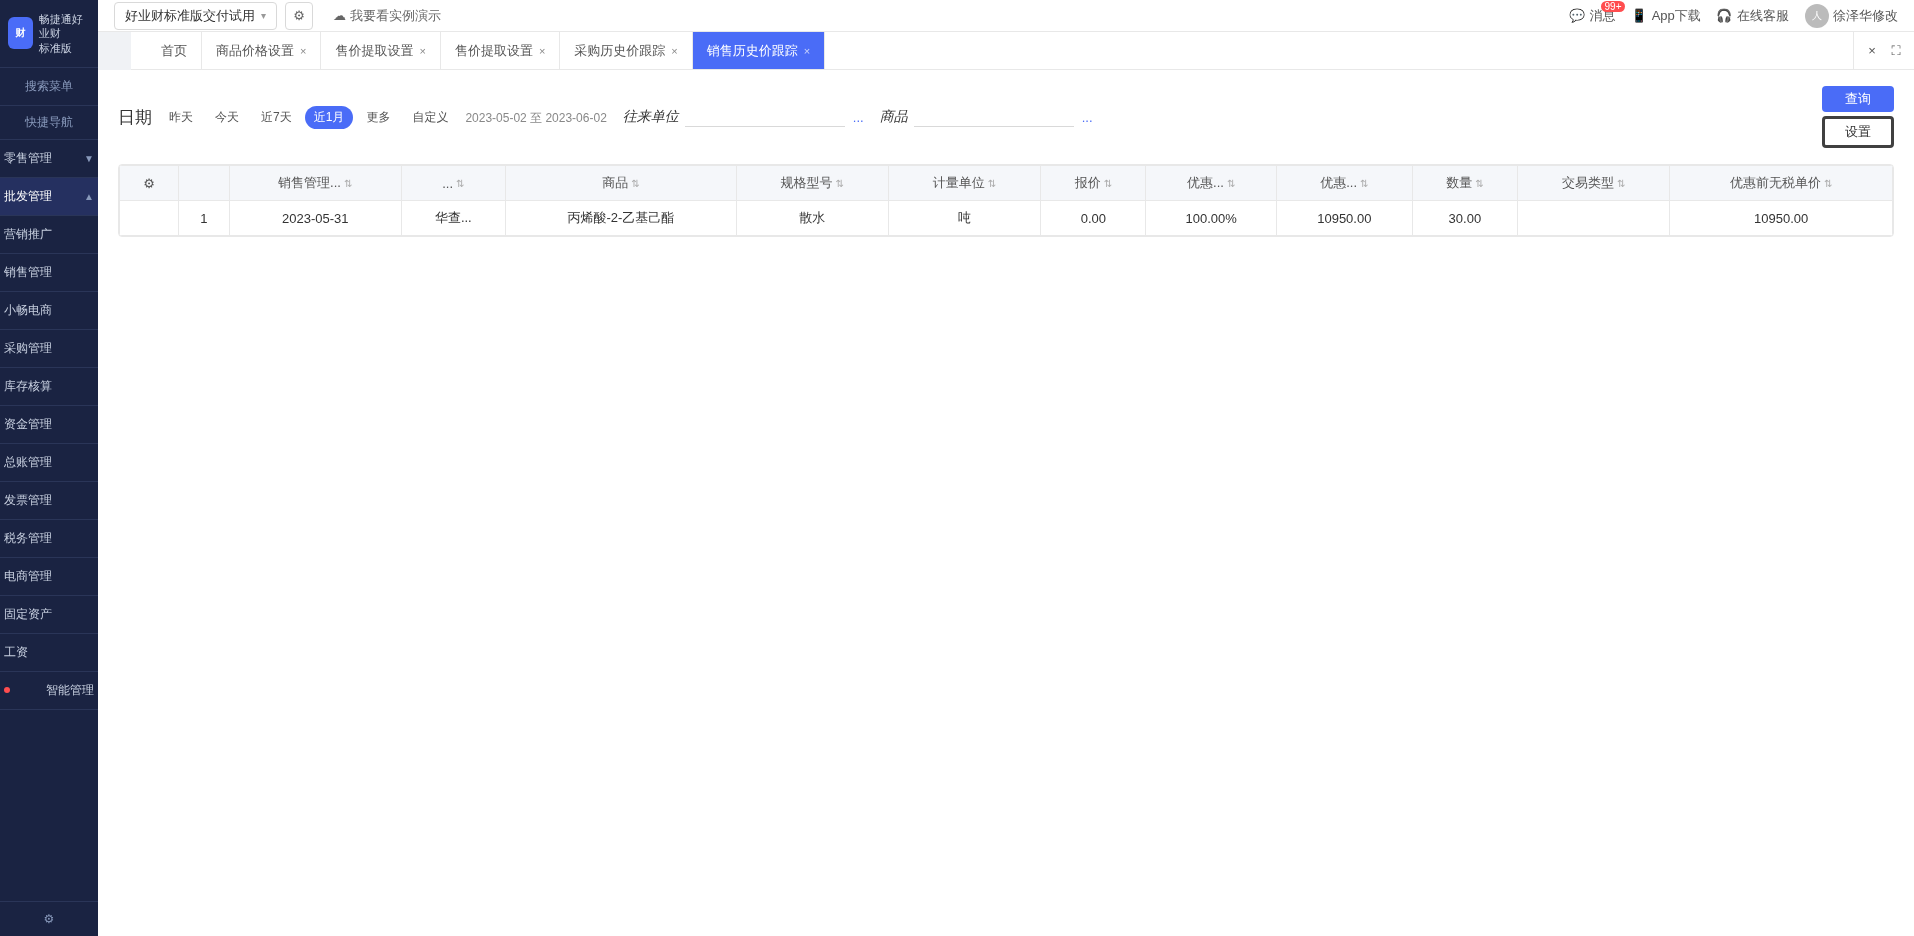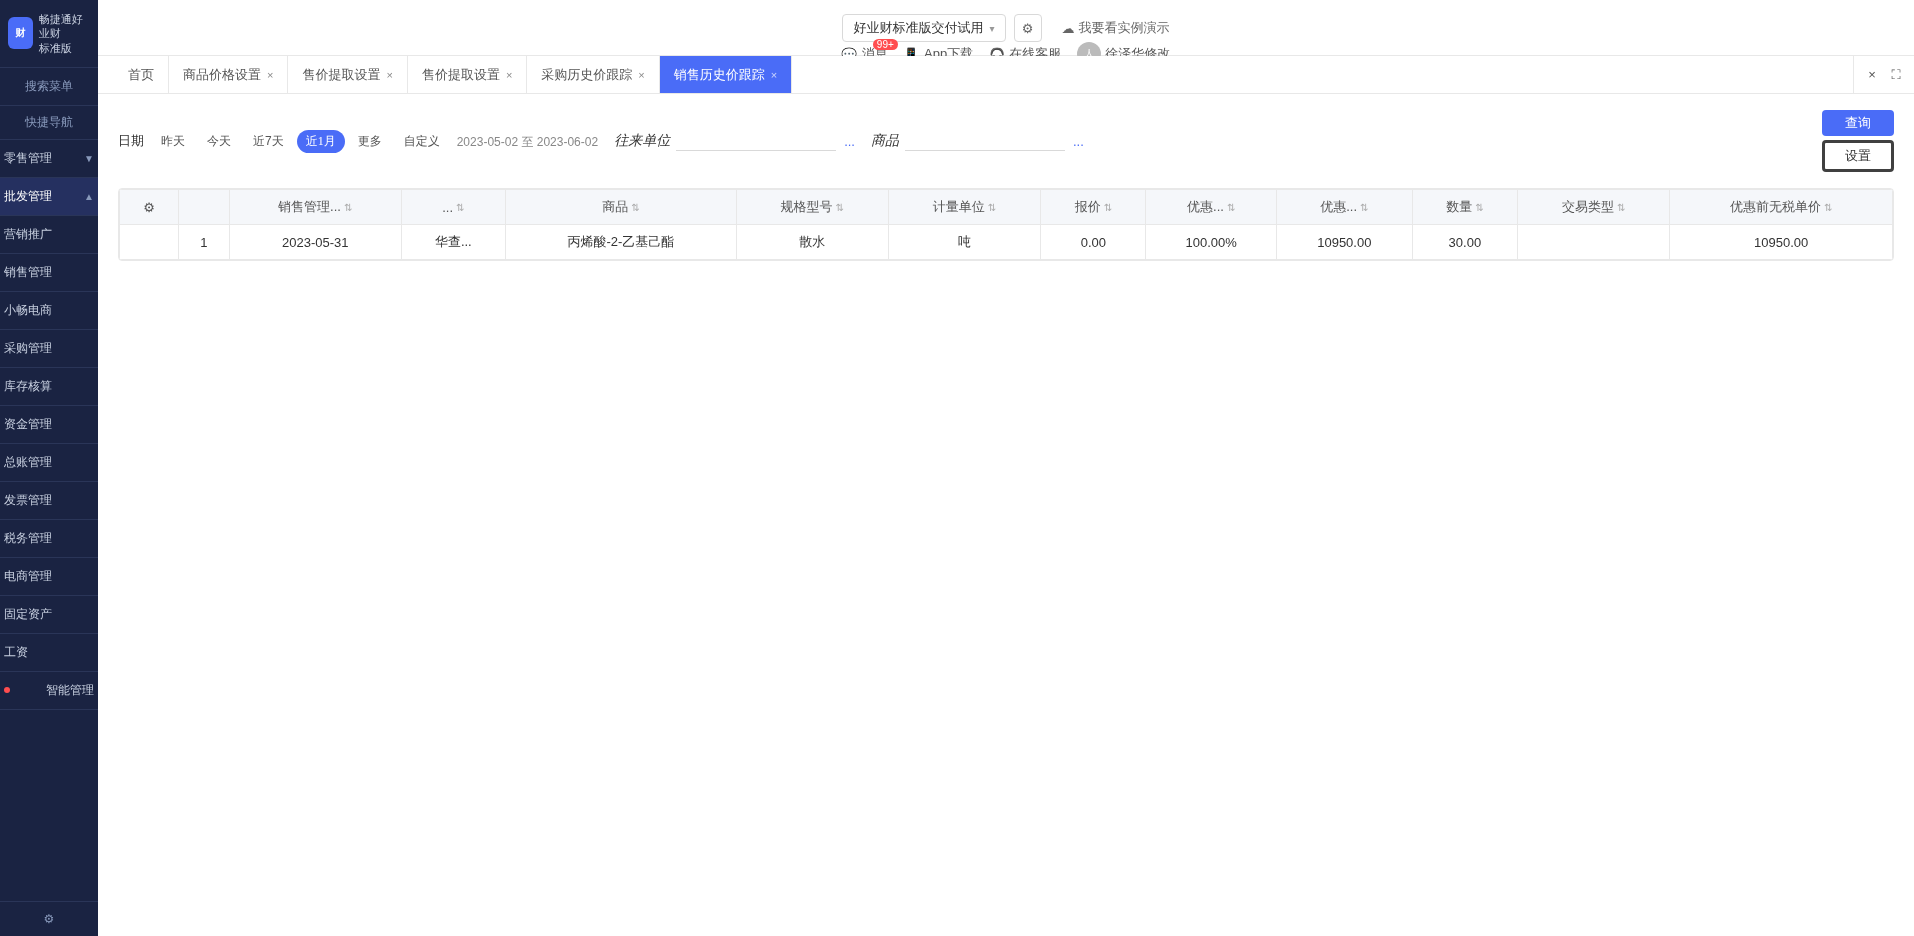--- a/index.html
+++ b/index.html
@@ -77,27 +77,26 @@
       display: flex;
       flex-direction: column;
       background: #f0f2f5;
       overflow: hidden;
     }
 
     
     .topbar {
       background: #fff;
       border-bottom: 1px solid #e8e8e8;
-      padding: 14px 16px;
-      height: 56px;
+      padding: 0 16px;
+      height: 32px;
       display: flex;
       align-items: center;
       justify-content: space-between;
       flex-shrink: 0;
-      flex-direction: column;
     }
     .topbar-left {
       display: flex;
       align-items: center;
       gap: 8px;
     }
     .topbar-selector {
       display: flex;
       align-items: center;
       gap: 6px;
@@ -250,37 +249,36 @@
       align-items: center;
       gap: 16px;
       margin-bottom: 16px;
       flex-wrap: wrap;
     }
     .filter-group {
       display: flex;
       align-items: center;
       gap: 8px;
     }
-    .filter-label { color: #333; font-size: 13px; }
+    .filter-label { color: #333; font-size: 17px; }
     .date-btns {
       display: flex; align-items: center; gap: 4px;
     }
     .date-btn {
       padding: 2px 8px;
       border-radius: 4px;
       font-size: 12px;
       cursor: pointer;
       color: #555;
       border: 1px solid transparent;
     }
     .date-btn.active {
       background: #4a6cf7;
       color: #fff;
       border-radius: 12px;
-      font-family: Liberation Serif, serif;
     }
     .date-range {
       font-size: 12px;
       color: #888;
       margin-top: 2px;
     }
     .filter-input-group {
       display: flex; align-items: center; gap: 6px;
     }
     .filter-text-label { color: #333; font-size: 14px; font-style: italic; }
@@ -454,21 +452,21 @@
         <span>🎧</span>
         <span>在线客服</span>
       </div>
       <div class="topbar-user">
         <div class="topbar-avatar">人</div>
         <span>徐泽华修改</span>
       </div>
     </div>
   </div>
 
-  <div class="tabbar" style="position:relative;">
+  <div class="tabbar" style="position:relative;margin-left:33px;">
     <div class="tab-item tab-first">
       <span>首页</span>
     </div>
     <div class="tab-item">
       <span>商品价格设置</span>
       <span class="tab-close">×</span>
     </div>
     <div class="tab-item">
       <span>售价提取设置</span>
       <span class="tab-close">×</span>

